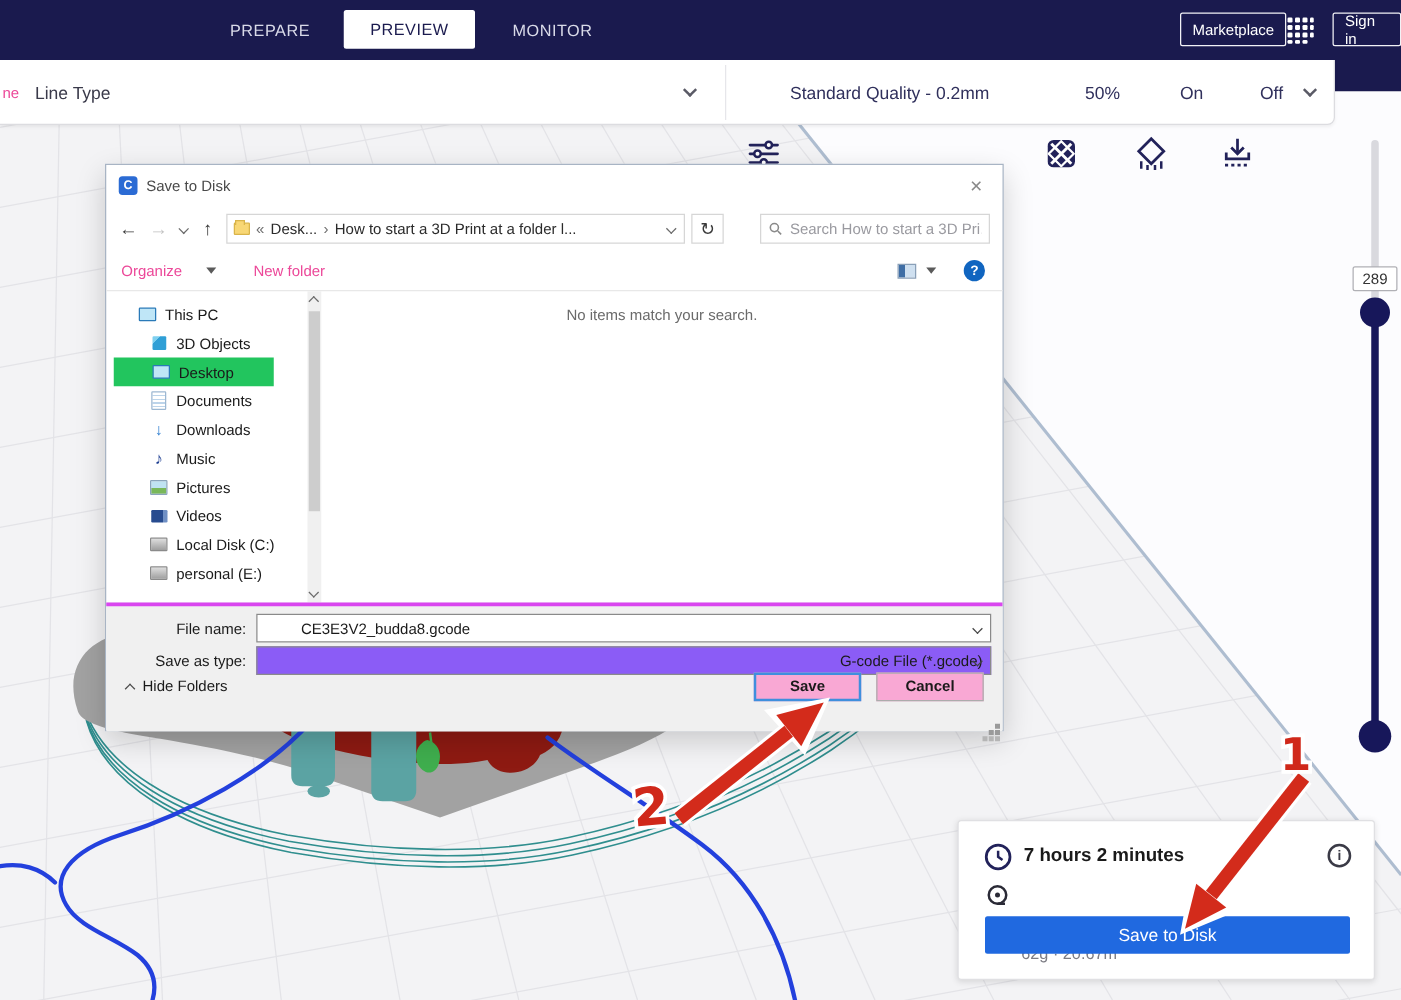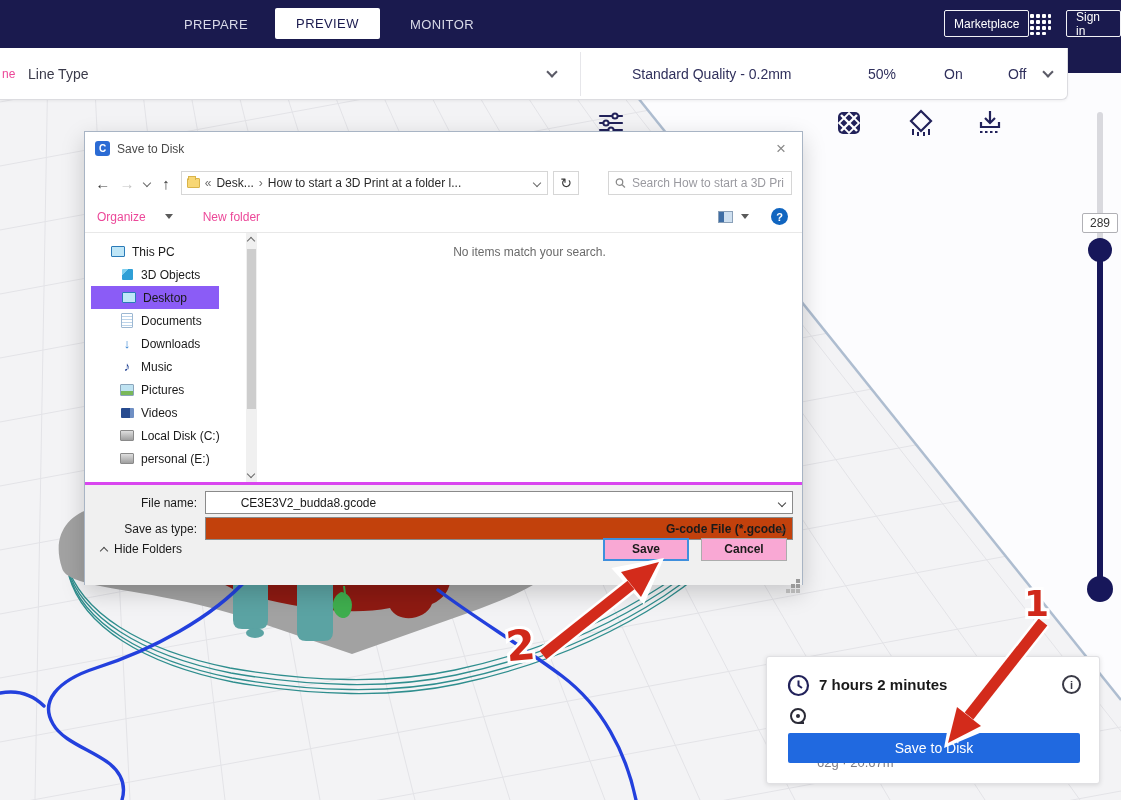--- a/index.html
+++ b/index.html
@@ -72,21 +72,21 @@
   .cmd { color:#ec4899; display:flex; align-items:center; gap:19px; }
   .tri-down { width:0; height:0; border-left:4px solid transparent; border-right:4px solid transparent; border-top:5px solid #5a5a5a; }
   .viewicon { width:15px; height:12px; border:1px solid #8aa0b8; background:linear-gradient(90deg,#3f6ea5 40%, #cfe0f0 40%); }
   .helpicon { width:17px; height:17px; border-radius:50%; background:#1065c0; color:#fff; font-size:11px; font-weight:bold;
               display:flex; align-items:center; justify-content:center; }
   .dlg-sep { border-top:1px solid #e8e8e8; }
   .dlg-body { display:flex; height:249px; }
   .fsidebar { width:161px; padding-top:7px; position:relative; }
   .fitem { height:23px; display:flex; align-items:center; gap:7px; padding-left:20px; margin:0 0 0 6px; width:128px; }
   .fitem.ind { padding-left:29px; }
-  .fitem.sel { background:#8b5cf6;padding-left:31px; }
+  .fitem.sel { background:#22c55e;padding-left:31px; }
   .flabel { font-size:12px; color:#1a1a1a; white-space:nowrap; }
   .fic { width:14px; height:14px; flex:none; position:relative; display:flex; align-items:center; justify-content:center; }
   .ic-pc::before, .ic-desktop::before { content:""; width:13px; height:9px; background:#bfe6f7; border:1.5px solid #2a7ab8; border-radius:1px; }
   .ic-cube::before { content:""; width:11px; height:11px; background:linear-gradient(135deg,#7fd0ef 30%,#2f9fd6 30%); border-radius:1px; }
   .ic-doc::before { content:""; width:10px; height:13px; background:repeating-linear-gradient(#fff, #fff 2px, #bcd4ea 2px, #bcd4ea 3px); border:1px solid #9db8d2; border-radius:1px; }
   .ic-down { color:#2f7fd0; font-weight:bold; font-size:13px; }
   .ic-down::before { content:"\2193"; }
   .ic-music { color:#1d3e91; font-size:13px; }
   .ic-music::before { content:"\266A"; }
   .ic-pic::before { content:""; width:13px; height:10px; background:linear-gradient(180deg,#bfe3f2 55%,#79b85a 55%); border:1px solid #8aa5bb; border-radius:1px; }
@@ -96,21 +96,21 @@
   .fscroll .sarrow { position:absolute; left:2px; width:6px; height:6px; border-right:1.5px solid #6a6a6a; border-bottom:1.5px solid #6a6a6a; }
   .fscroll .up { top:5px; transform:rotate(-135deg); }
   .fscroll .dn { bottom:5px; transform:rotate(45deg); }
   .fscroll .thumb { position:absolute; left:1px; top:16px; width:9px; height:160px; background:#cdcdcd; }
   .fmain { flex:1; position:relative; }
   .emptymsg { position:absolute; top:12px; left:0; right:0; text-align:center; color:#6a6a6a; font-size:12px; }
   .dlg-bottom { height:103px; background:#f0f0f0; border-top:3px solid #d946ef; padding-top:6px; position:relative; }
   .frow { display:flex; align-items:center; height:23px; margin-bottom:3px; }
   .frow .flab { width:120px; text-align:right; padding-right:8px; color:#1a1a1a; }
   .combo { flex:1; margin-right:9px; height:23px; border:1px solid #8a8a8a; background:#fff; display:flex; align-items:center; padding:0 6px; position:relative;justify-content:flex-end; }
-  .combo.grey { background:#c2410c;font-weight:bold; }
+  .combo.grey { background:#8b5cf6; }
   .combo .cchev { position:absolute; right:7px; top:8px; width:6px; height:6px; border-right:1.5px solid #444; border-bottom:1.5px solid #444; transform:rotate(45deg); }
   .combo input { border:none; outline:none; background:transparent; width:95%; font-size:12px; font-family:"Liberation Sans",sans-serif; color:#1a1a1a; }
   .dlg-footer { position:absolute; left:0; right:0; top:44px; height:40px; display:flex; align-items:center; }
   .hidefolders { position:absolute; left:16px; display:flex; align-items:center; gap:7px; color:#1a1a1a; }
   .chev-up { width:6px; height:6px; border-right:1.6px solid #4a4a4a; border-bottom:1.6px solid #4a4a4a; transform:rotate(-135deg); margin-top:3px; }
   .winbtn { position:absolute; width:86px; height:23px; background:#f9a8d4; display:flex; align-items:center; justify-content:center; font-size:12px; color:#1a1a1a;font-weight:bold; }
   .winbtn.primary { left:518px; border:2px solid #3f8fdd; }
   .winbtn.plain { left:616px; border:1px solid #acacac; }
   .grip { position:absolute; right:2px; bottom:2px; width:4px; height:4px; background:#9a9a9a;
           box-shadow:-5px 5px 0 #9a9a9a, 0 5px 0 #9a9a9a, -10px 10px 0 #b5b5b5, -5px 10px 0 #b5b5b5, 0 10px 0 #b5b5b5; }

